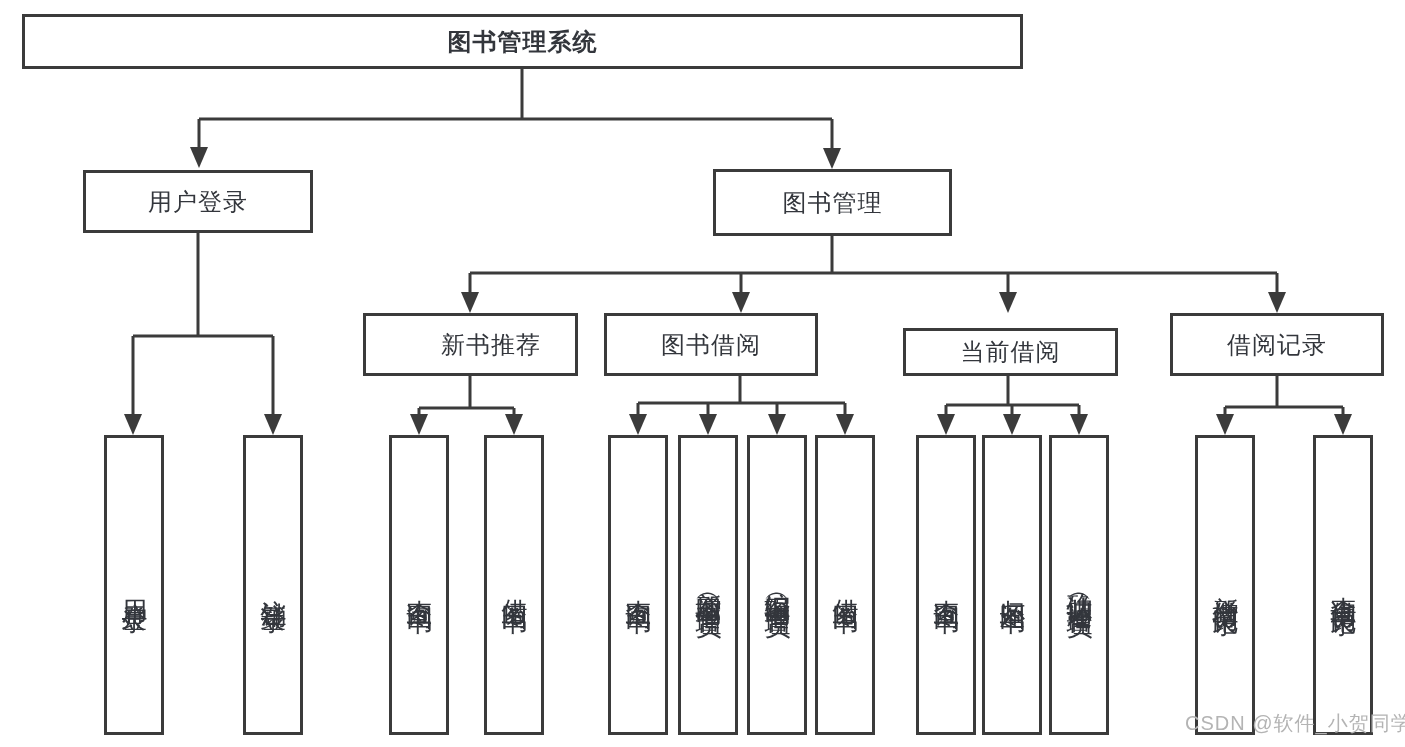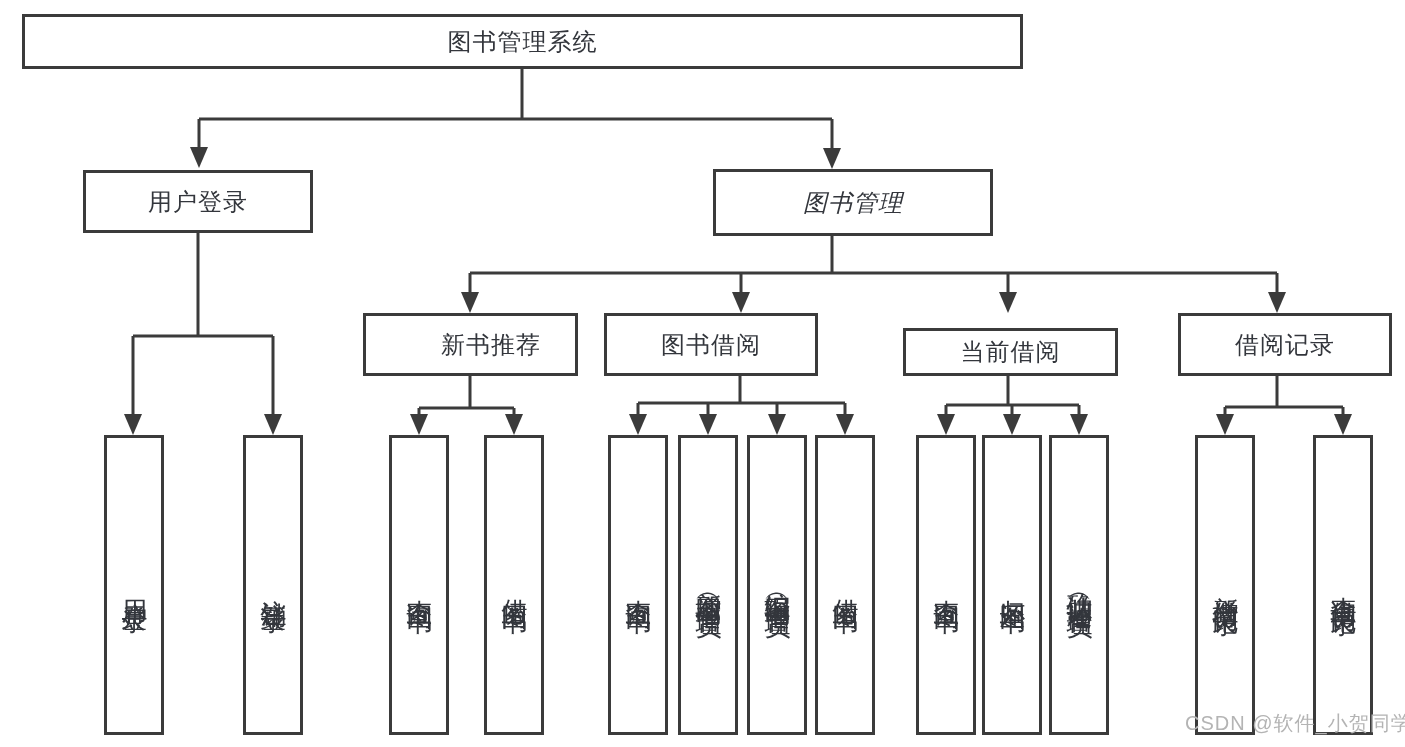--- a/index.html
+++ b/index.html
@@ -88,29 +88,29 @@
       <polygon points="768,414 786,414 777,435"></polygon>
       <polygon points="836,414 854,414 845,435"></polygon>
       <polygon points="937,414 955,414 946,435"></polygon>
       <polygon points="1003,414 1021,414 1012,435"></polygon>
       <polygon points="1070,414 1088,414 1079,435"></polygon>
       <polygon points="1216,414 1234,414 1225,435"></polygon>
       <polygon points="1334,414 1352,414 1343,435"></polygon>
     </g>
   </svg>
 
-  <div class="node h-node" style="left:22px; top:14px; width:1001px; height:55px;">图书管理系统</div>
+  <div class="node h-node" style="left:22px; top:14px; width:1001px; height:55px;font-weight:bold;">图书管理系统</div>
 
   <div class="node h-node" style="left:83px; top:170px; width:230px; height:63px;">用户登录</div>
-  <div class="node h-node" style="left:713px; top:169px; width:280px; height:67px;font-style:italic;">图书管理</div>
+  <div class="node h-node" style="left:713px; top:169px; width:239px; height:67px;">图书管理</div>
 
   <div class="node h-node" style="left:363px; top:313px; width:215px; height:63px;padding-left:41px;">新书推荐</div>
   <div class="node h-node" style="left:604px; top:313px; width:214px; height:63px;">图书借阅</div>
   <div class="node h-node" style="left:903px; top:328px; width:215px; height:48px;">当前借阅</div>
-  <div class="node h-node" style="left:1170px; top:313px; width:214px; height:63px;margin-left:8px;">借阅记录</div>
+  <div class="node h-node" style="left:1170px; top:313px; width:214px; height:63px;">借阅记录</div>
 
   <div class="node v-node" style="left:104px; top:435px; width:60px; height:300px;">
     <span class="v-text">用户登录</span>
   </div>
   <div class="node v-node" style="left:243px; top:435px; width:60px; height:300px;">
     <span class="v-text">注销登录</span>
   </div>
 
   <div class="node v-node" style="left:389px; top:435px; width:60px; height:300px;">
     <span class="v-text">查询图书</span>

